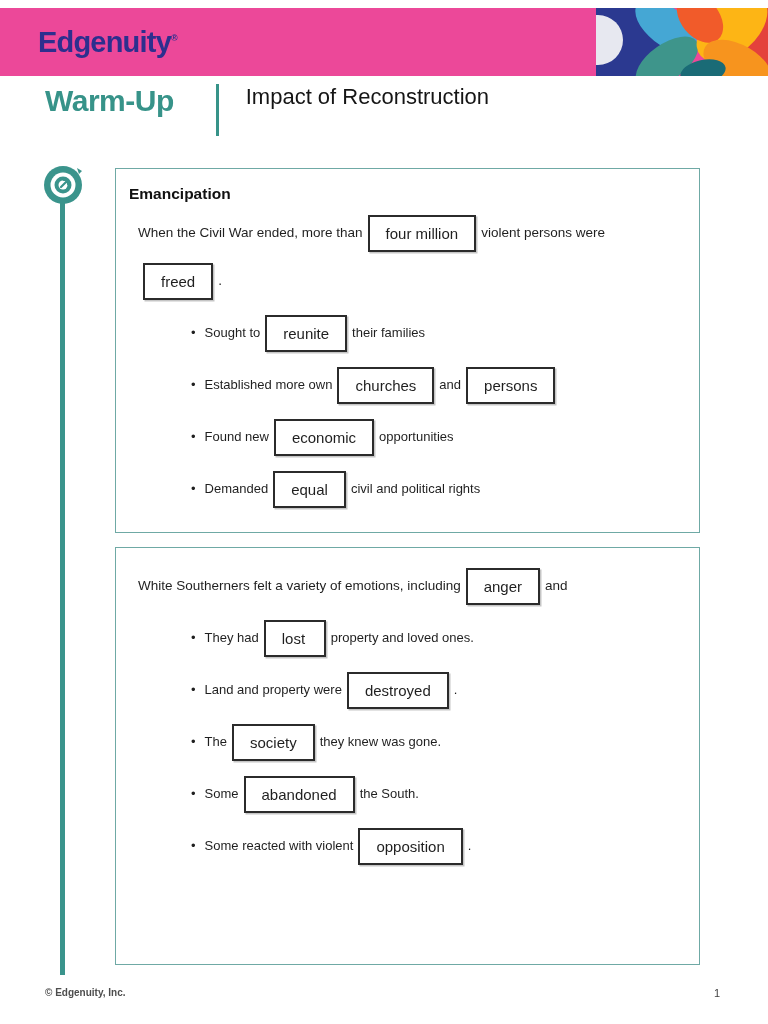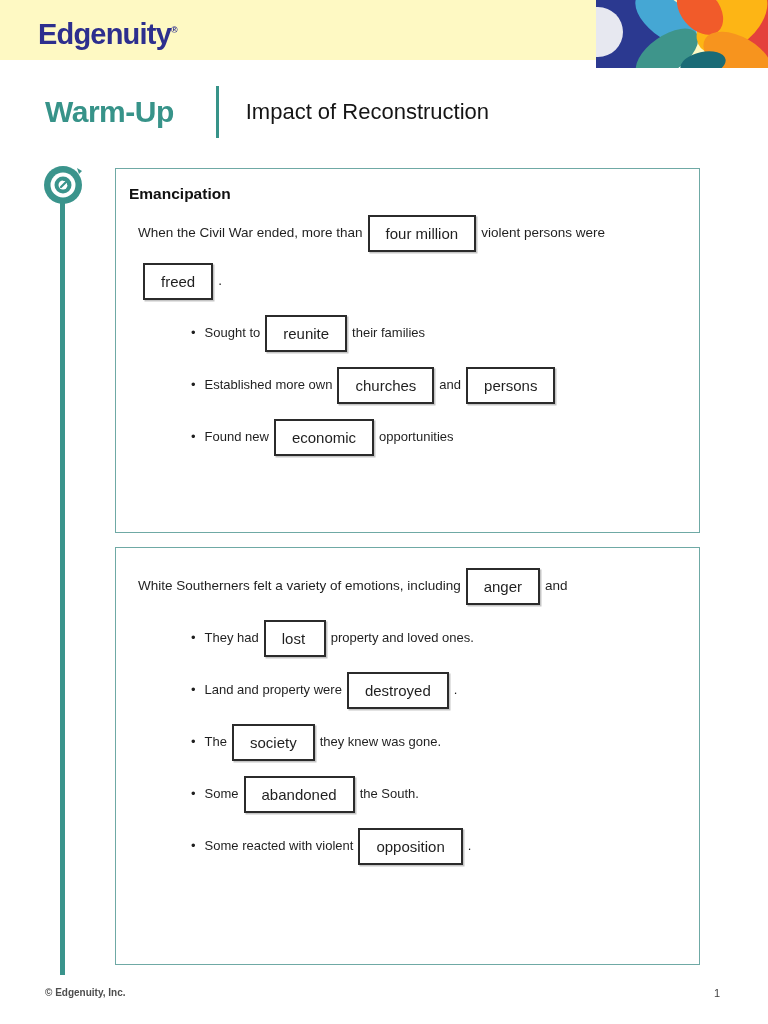--- a/index.html
+++ b/index.html
@@ -7,36 +7,36 @@
   body {
     font-family:"Liberation Sans", sans-serif;
     background:#ffffff;
     color:#1f1f1f;
     position:relative;
     overflow:hidden;
   }
 
   
   .header {
-    position:absolute; top:0; left:0;
-    width:768px; height:60px;
-    background:#fef9c3;
+    position:absolute; top:8px; left:0;
+    width:768px; height:68px;
+    background:#ec4899;
   }
   .logo {
     position:absolute; left:38px; top:18px;
     font-size:29px; font-weight:bold;
     color:#2d2f8e; letter-spacing:-0.8px;
   }
   .logo sup { font-size:9px; vertical-align:super; font-weight:bold; }
   .petals { position:absolute; right:0; top:0; width:172px; height:68px; display:block; }
 
   
   .titlerow {
     position:absolute; top:84px; left:45px;
-    display:flex; align-items:center; height:56px;
+    display:flex; align-items:flex-start; height:56px;
   }
   .warmup { color:#379389; font-size:30px; font-weight:bold; letter-spacing:-0.5px; }
   .tdivider { width:3px; height:52px; background:#379389; margin:0 27px 0 42px; }
   .topic { font-size:22px; font-weight:normal; color:#151515; }
 
   
   .rail-icon { position:absolute; left:41px; top:162px; }
   .rail-line {
     position:absolute; left:60px; top:202px;
     width:5px; height:773px; background:#3a948c;
@@ -113,20 +113,21 @@
 <div class="rail-line"></div>
 
 <section class="card card1">
   <h3>Emancipation</h3>
   <p class="line"><span>When the Civil War ended, more than</span><span class="blank">four million</span><span>violent persons were</span></p>
   <p class="line"><span class="blank">freed</span><span>.</span></p>
   <ul>
     <li><span>Sought to</span><span class="blank">reunite</span><span>their families</span></li>
     <li><span>Established more own</span><span class="blank">churches</span><span>and</span><span class="blank">persons</span></li>
     <li><span>Found new</span><span class="blank">economic</span><span>opportunities</span></li>
+    <li><span>Demanded</span><span class="blank">equal</span><span>civil and political rights</span></li>
   </ul>
 </section>
 
 <section class="card card2">
   <p class="line"><span>White Southerners felt a variety of emotions, including</span><span class="blank">anger</span><span>and</span></p>
   <ul>
     <li><span>They had</span><span class="blank">lost</span><span>property and loved ones.</span></li>
     <li><span>Land and property were</span><span class="blank">destroyed</span><span>.</span></li>
     <li><span>The</span><span class="blank">society</span><span>they knew was gone.</span></li>
     <li><span>Some</span><span class="blank">abandoned</span><span>the South.</span></li>

